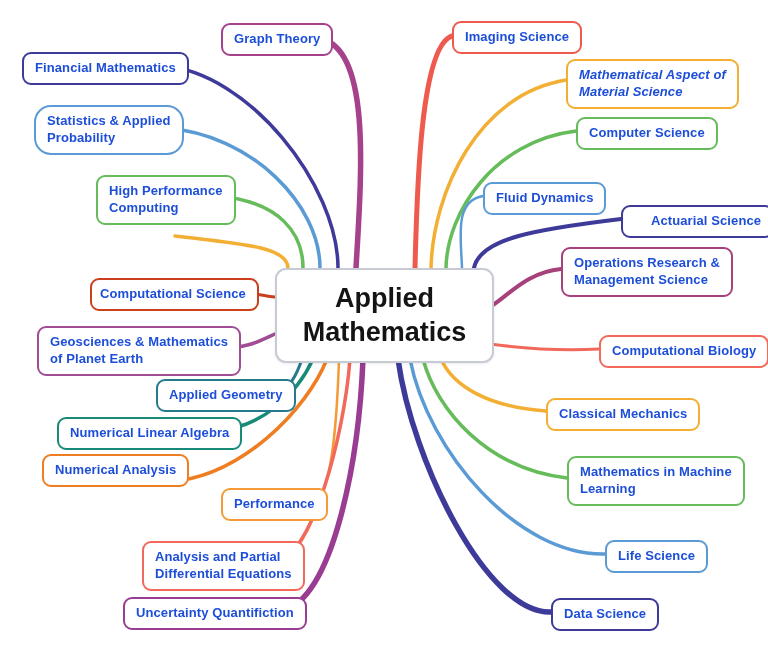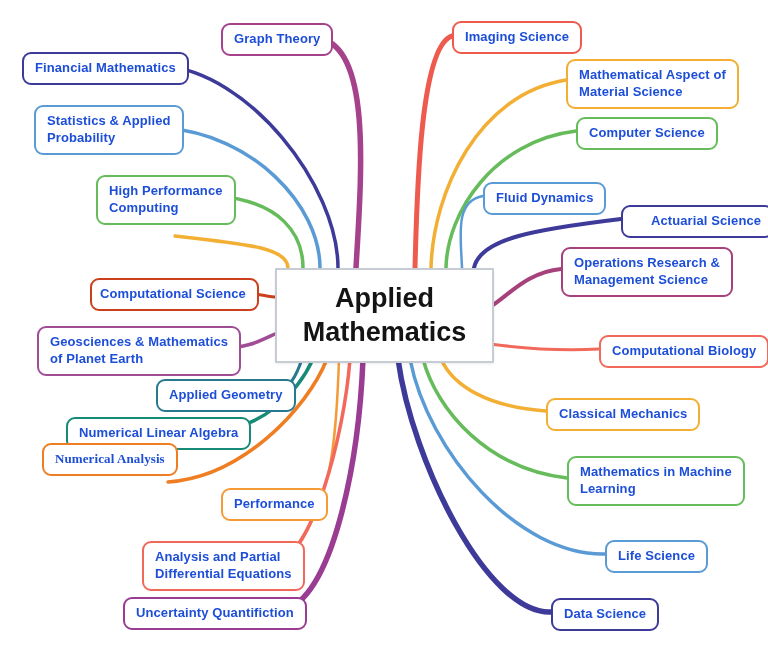--- a/index.html
+++ b/index.html
@@ -26,44 +26,44 @@
     width:max-content;
     letter-spacing:.1px;
   }
   .center-node{
     position:absolute;
     z-index:3;
     left:275px;top:268px;
     width:215px;height:91px;
     background:#ffffff;
     border:2px solid #c6cbd4;
-    border-radius:1px;
+    border-radius:11px;
     box-shadow:0 1px 3px rgba(0,0,0,0.08);
     display:flex;align-items:center;justify-content:center;
     text-align:center;
     font-size:27px;font-weight:700;color:#141414;
     line-height:1.25;
     white-space:pre-line;
   }
   
   .n0{left:221px;top:23px;}
   .n1{left:22px;top:52px;}
   .n2{left:34px;top:105px;}
   .n3{left:96px;top:175px;}
   .n4{left:55px;top:222px;}
   .n5{left:90px;top:278px;}
   .n6{left:37px;top:326px;}
   .n7{left:156px;top:379px;}
-  .n8{left:66px;top:417px;}
-  .n9{left:42px;top:443px;font-family:Liberation Serif, serif;}
+  .n8{left:57px;top:417px;}
+  .n9{left:42px;top:454px;}
   .n10{left:221px;top:488px;}
   .n11{left:142px;top:541px;}
   .n12{left:123px;top:597px;border-radius:9px;}
   .n13{left:452px;top:21px;}
-  .n14{left:566px;top:59px;}
+  .n14{left:566px;top:59px;font-style:italic;}
   .n15{left:576px;top:117px;}
   .n16{left:483px;top:182px;}
   .n17{left:621px;top:205px;}
   .n18{left:561px;top:247px;}
   .n19{left:599px;top:335px;}
   .n20{left:546px;top:398px;}
   .n21{left:567px;top:456px;}
   .n22{left:605px;top:540px;}
   .n23{left:551px;top:598px;}
 </style>
@@ -97,21 +97,21 @@
     <path d="M 567,478 C 488,469 437,411 423,359" stroke-width="3.5" stroke-linecap="round" stroke="#66bb5a"></path>
     <path d="M 605,554 C 518,556 428,452 410,359" stroke-width="3.5" stroke-linecap="round" stroke="#5b9bd5"></path>
     <path d="M 551,612 C 488,615 412,462 398,359" stroke-width="5.5" stroke-linecap="round" stroke="#3e3a99"></path>
   </svg>
 
   <div class="center-node">Applied
 Mathematics</div>
 
   <div class="node n0" style="border-color: rgb(166, 65, 140);">Graph Theory</div>
   <div class="node n1" style="border-color: rgb(62, 58, 153);">Financial Mathematics</div>
-  <div class="node n2" style="border-color: rgb(91, 155, 213);">Statistics &amp; Applied
+  <div class="node n2" style="border-color: rgb(91, 155, 213); border-radius: 17px;">Statistics &amp; Applied
 Probability</div>
   <div class="node n3" style="border-color: rgb(102, 187, 90);">High Performance
 Computing</div>
   <div class="node n5" style="border-color: rgb(203, 63, 29); padding-left: 8px;">Computational Science</div>
   <div class="node n6" style="border-color: rgb(160, 77, 150);">Geosciences &amp; Mathematics
 of Planet Earth</div>
   <div class="node n7" style="border-color: rgb(39, 121, 142);">Applied Geometry</div>
   <div class="node n8" style="border-color: rgb(23, 138, 120);">Numerical Linear Algebra</div>
   <div class="node n9" style="border-color: rgb(239, 125, 34);">Numerical Analysis</div>
   <div class="node n10" style="border-color: rgb(244, 155, 56);">Performance</div>

